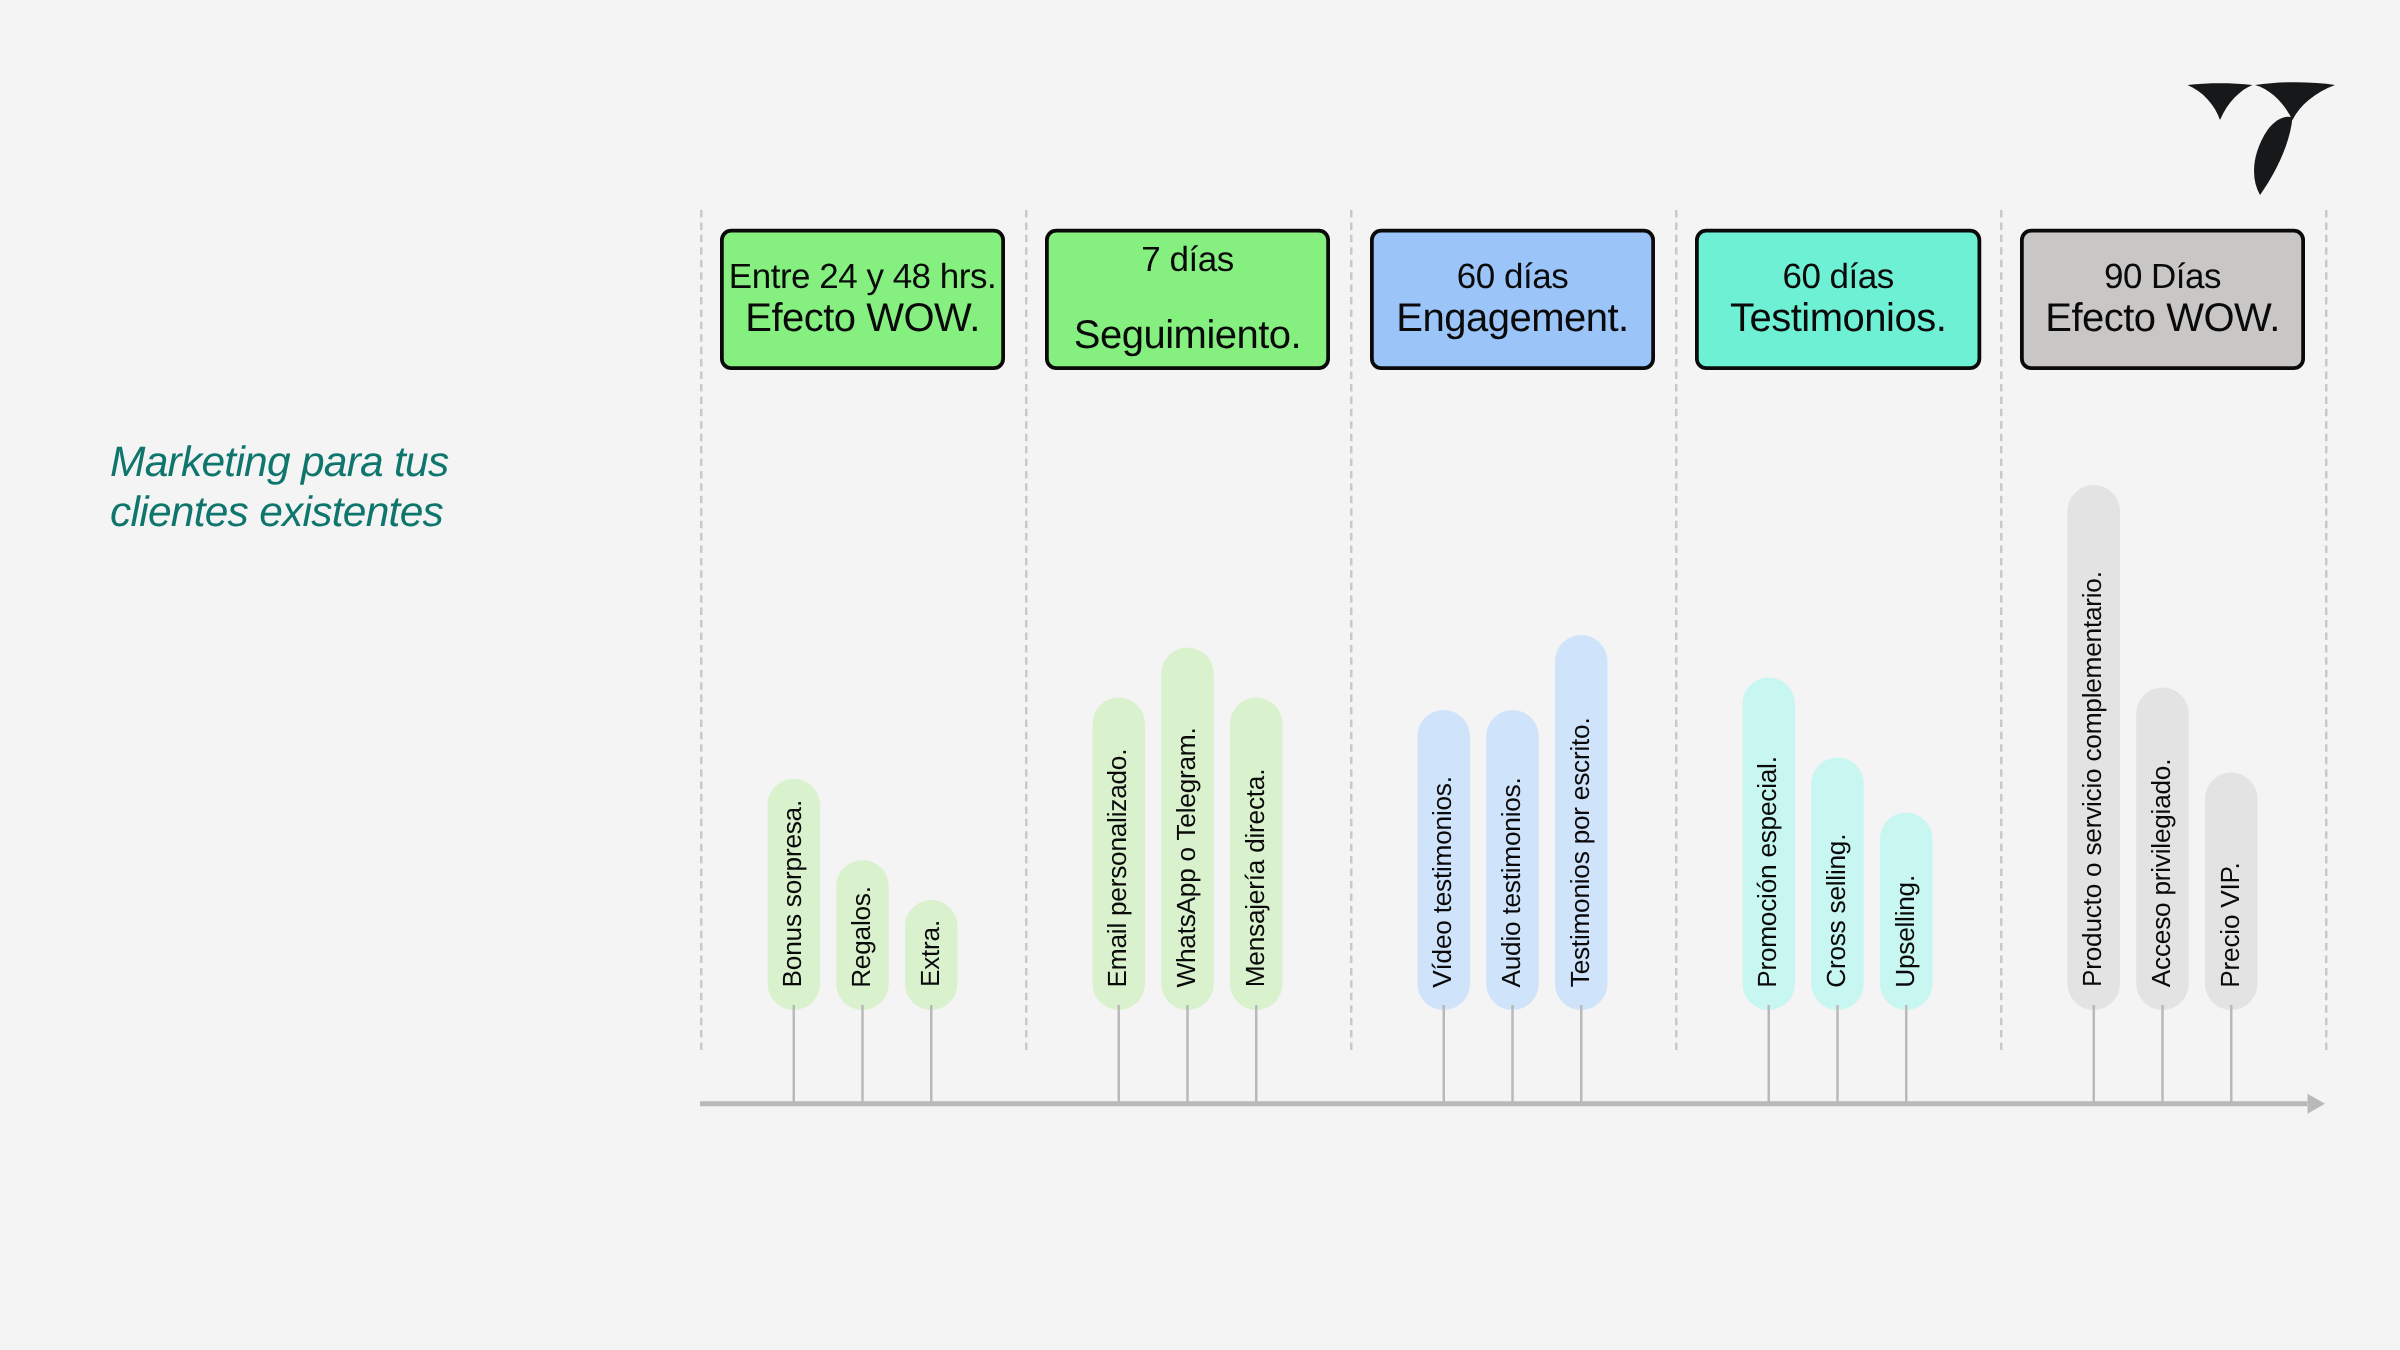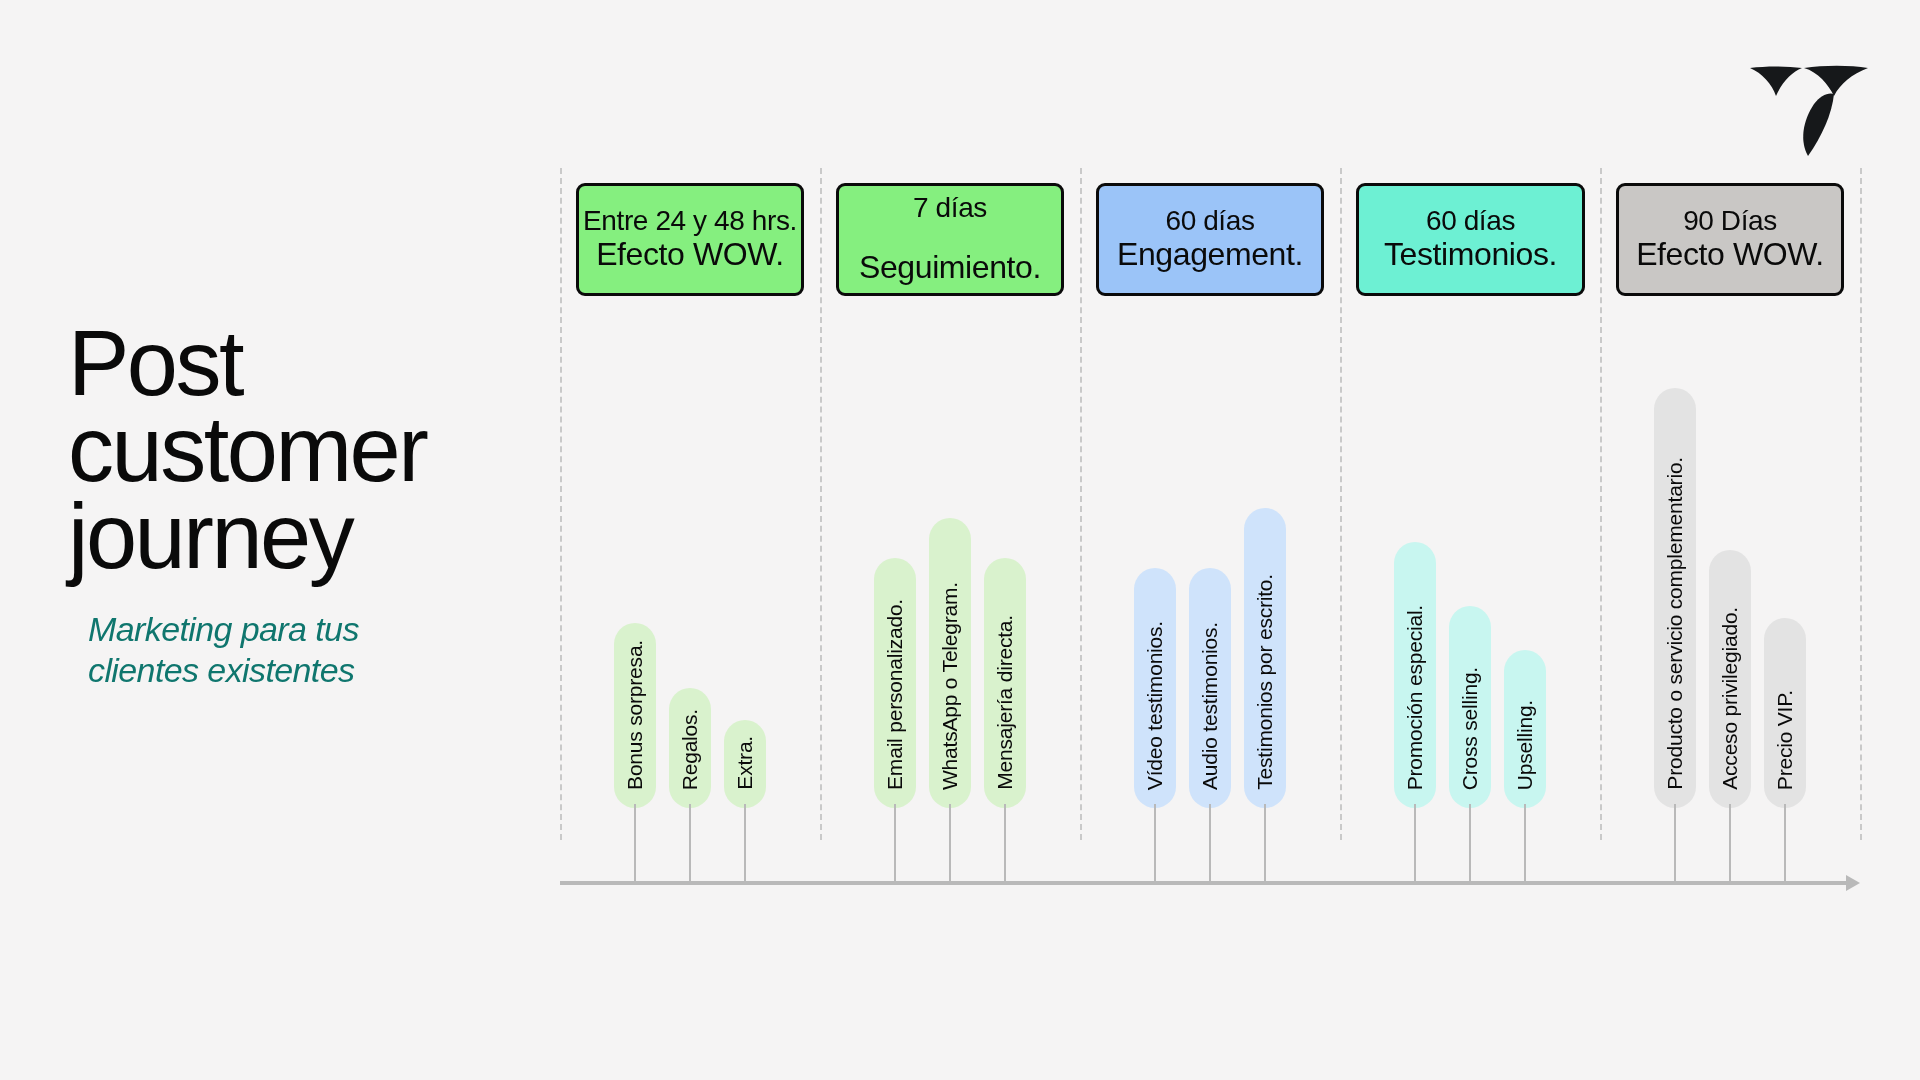--- a/index.html
+++ b/index.html
@@ -79,23 +79,20 @@
 
   <div id="logo">
     <svg viewBox="0 0 120 120" width="120" height="120" aria-hidden="true">
       <path d="M2 30 C18 28 38 28 54 30 C44 34 34 44 28 58 C24 46 14 35 2 30 Z" fill="#16181a"></path>
       <path d="M56 30 C76 27 102 27 120 30 C104 36 92 46 86 58 C80 46 70 34 56 30 Z" fill="#16181a"></path>
       <path d="M86 56 C84 76 74 98 60 118 C52 104 54 84 66 66 C72 58 80 54 86 56 Z" fill="#16181a"></path>
     </svg>
   </div>
 
   <div id="title-block">
-    <div id="page-title">Post
-customer
-journey</div>
     <div id="page-subtitle">Marketing para tus
 clientes existentes</div>
   </div>
 
   <div id="timeline">
     <div id="dividers">
         <div class="divider" style="left: 0px;"></div>
         <div class="divider" style="left: 260px;"></div>
         <div class="divider" style="left: 520px;"></div>
         <div class="divider" style="left: 780px;"></div>

